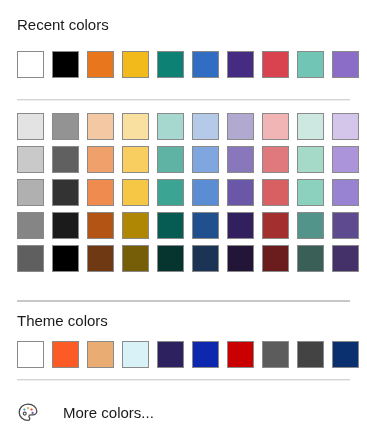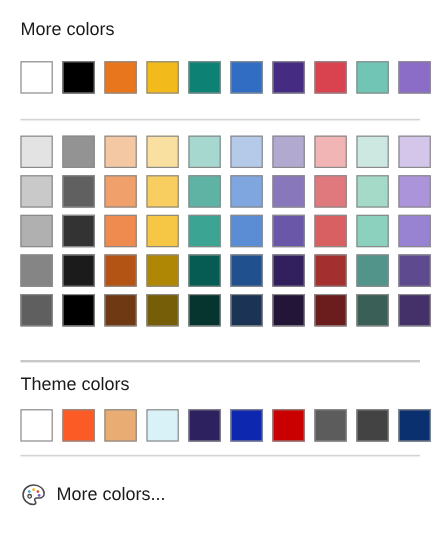--- a/index.html
+++ b/index.html
@@ -86,21 +86,21 @@
     width: 333px;
     height: 2px;
     background: #c8c8c8;
   }
   .more-colors {
     position: absolute;
     left: 17px;
     top: 400px;
     display: flex;
     align-items: center;
-    gap: 8px;
+    gap: 24px;
     cursor: pointer;
     padding: 2px 4px 2px 0;
   }
   .palette-icon {
     width: 22px;
     height: 22px;
     flex: 0 0 22px;
     display: block;
   }
   .more-colors-label {
@@ -108,21 +108,21 @@
     line-height: 18px;
     color: #1a1a1a;
   }
 </style>
 </head>
 <body>
 
 <div class="panel">
 
   <div class="theme-title-wrap">
-    <div class="section-title">More colors</div>
+    <div class="section-title">Recent colors</div>
   </div>
 
   <div class="swatch-row theme-row" id="theme-base-row">
       <button class="swatch" aria-label="#FFFFFF" style="background: rgb(255, 255, 255);"></button>
       <button class="swatch" aria-label="#000000" style="background: rgb(0, 0, 0);"></button>
       <button class="swatch" aria-label="#E8761D" style="background: rgb(232, 118, 29);"></button>
       <button class="swatch" aria-label="#F2BA1A" style="background: rgb(242, 186, 26);"></button>
       <button class="swatch" aria-label="#0E8175" style="background: rgb(14, 129, 117);"></button>
       <button class="swatch" aria-label="#316EC3" style="background: rgb(49, 110, 195);"></button>
       <button class="swatch" aria-label="#452C82" style="background: rgb(69, 44, 130);"></button>

